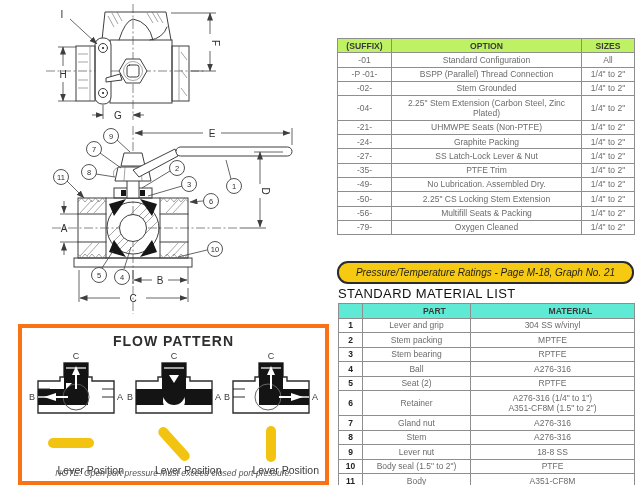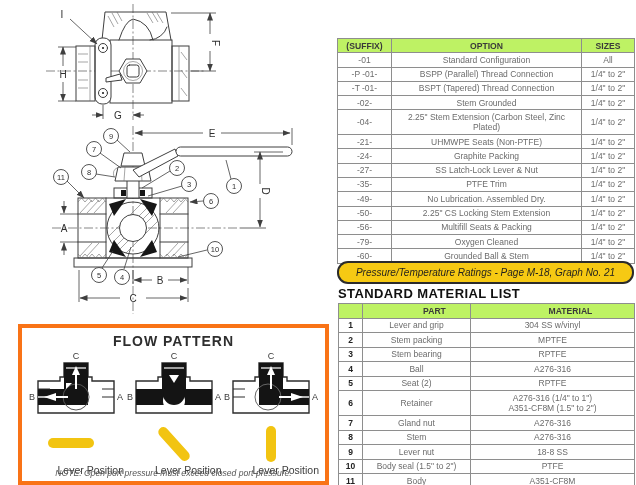--- a/index.html
+++ b/index.html
@@ -24,25 +24,25 @@
   .options th,.options td{border:1px solid #8e8e8e;text-align:center;padding:1.5px 2px;line-height:10.3px;}
   .options th{background:#bef264;color:#3a3a3a;font-size:8.6px;}
   .options td{color:#6b6b6b;}
   .options col.c-suffix{width:54px;} .options col.c-option{width:190px;} .options col.c-sizes{width:53px;}
 
   .banner{position:absolute;left:337px;top:261px;width:293px;height:19px;
           background:#f6c913;border:2px solid #2b2b2b;border-radius:11px;
           font-size:10px;font-weight:normal;font-style:italic;color:#1f1f1f;
           text-align:center;line-height:19px;}
 
-  .mat-title{position:absolute;left:338px;top:286px;font-size:13px;font-weight:bold;
+  .mat-title{position:absolute;left:338px;top:286px;font-size:13px;font-weight:normal;
              letter-spacing:.4px;color:#101010;}
   .materials{position:absolute;left:338px;top:303px;width:296px;font-size:8.5px;}
   .materials th,.materials td{border:1px solid #8e8e8e;padding:1.5px 4px;line-height:10.5px;text-align:center;}
-  .materials th{background:#bef264;color:#3a3a3a;text-align:center;font-size:8.6px;padding-left:40px;}
+  .materials th{background:#5eead4;color:#3a3a3a;text-align:center;font-size:8.6px;padding-left:40px;}
   .materials td{color:#6b6b6b;}
   .materials td:first-child{font-weight:bold;color:#222;text-align:center;padding:1.5px 1px;}
   .materials col.c-num{width:24px;} .materials col.c-part{width:108px;} .materials col.c-mat{width:164px;}
 
   
   .flow-box{position:absolute;left:18px;top:324px;width:303px;height:153px;
             border:4px solid #f97316;background:#fff;}
   .flow-title{text-align:center;font-size:14px;font-weight:bold;letter-spacing:1px;
               color:#2e2e2e;margin-top:5px;}
   .flow-row{display:flex;justify-content:space-between;padding:0 6px;margin-top:2px;}
@@ -344,25 +344,20 @@
           <td>-01</td>
           <td>Standard Configuration</td>
           <td>All</td>
         </tr>
         <tr>
           <td>-P -01-</td>
           <td>BSPP (Parallel) Thread Connection</td>
           <td>1/4" to 2"</td>
         </tr>
         <tr>
-          <td>-T -01-</td>
-          <td>BSPT (Tapered) Thread Connection</td>
-          <td>1/4" to 2"</td>
-        </tr>
-        <tr>
           <td>-02-</td>
           <td>Stem Grounded</td>
           <td>1/4" to 2"</td>
         </tr>
         <tr>
           <td>-04-</td>
           <td>2.25" Stem Extension (Carbon Steel, Zinc Plated)</td>
           <td>1/4" to 2"</td>
         </tr>
         <tr>
@@ -396,25 +391,20 @@
           <td>1/4" to 2"</td>
         </tr>
         <tr>
           <td>-56-</td>
           <td>Multifill Seats &amp; Packing</td>
           <td>1/4" to 2"</td>
         </tr>
         <tr>
           <td>-79-</td>
           <td>Oxygen Cleaned</td>
-          <td>1/4" to 2"</td>
-        </tr>
-        <tr>
-          <td>-60-</td>
-          <td>Grounded Ball &amp; Stem</td>
           <td>1/4" to 2"</td>
         </tr>
       </tbody>
   </table>
 
   <div class="banner">Pressure/Temperature Ratings - Page M-18, Graph No. 21</div>
 
   <div class="mat-title">STANDARD MATERIAL LIST</div>
   <table class="materials">
     <colgroup>

